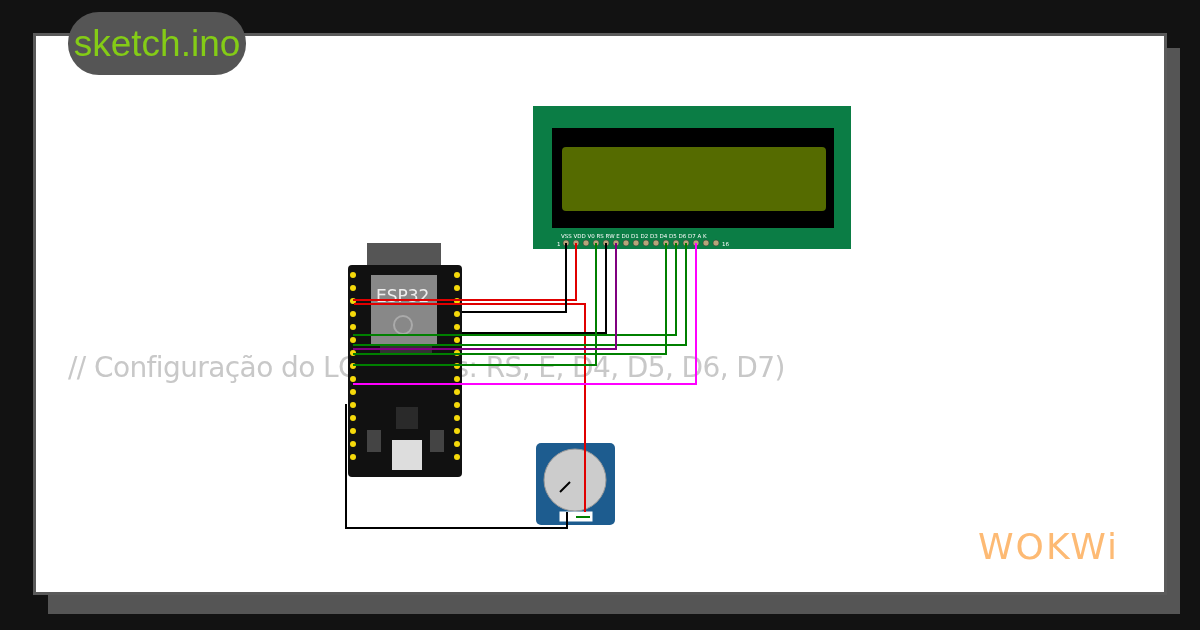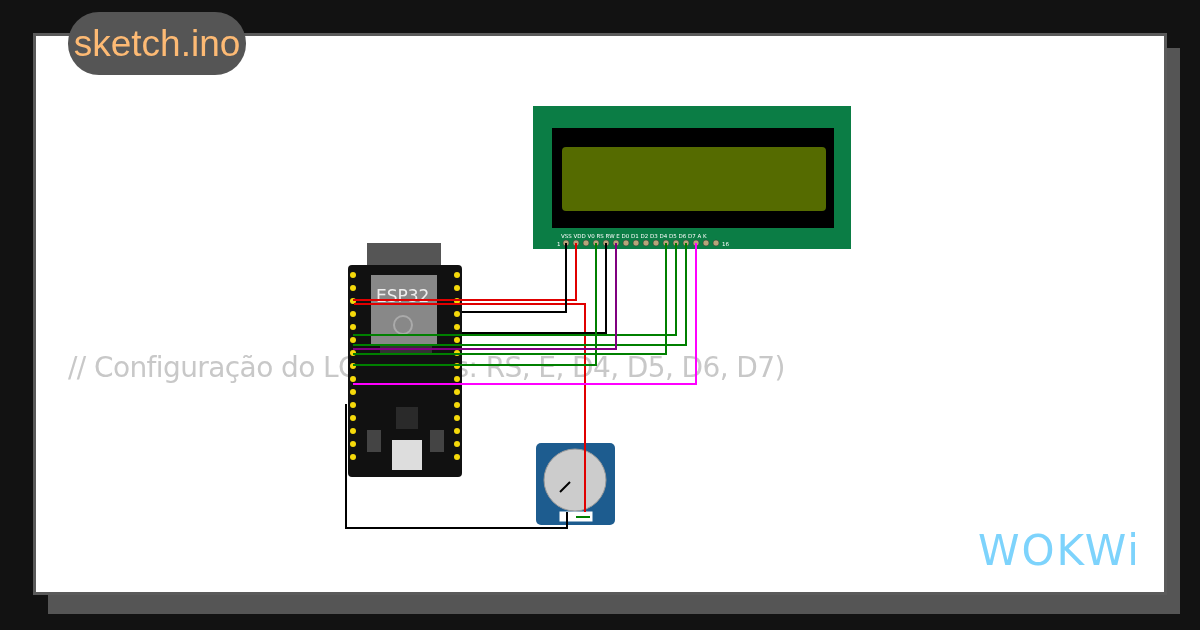--- a/index.html
+++ b/index.html
@@ -1,23 +1,23 @@
 <!DOCTYPE html>
 <html><head>
 <meta charset="utf-8">
 <style>
   html,body{margin:0;padding:0;}
   body{width:1200px;height:630px;background:#121212;position:relative;overflow:hidden;font-family:"DejaVu Sans",sans-serif;}
   .shadow{position:absolute;left:48px;top:48px;width:1132px;height:566px;background:#555;}
   .card{position:absolute;left:33px;top:33px;width:1134px;height:562px;background:#fff;border:3px solid #5a5a5a;box-sizing:border-box;}
-  .tab{position:absolute;left:68px;top:12px;width:178px;height:63px;background:#555;color:#fdba74;font-family:"Liberation Sans",sans-serif;font-size:37px;line-height:63px;text-align:center;border-radius:31px;}
+  .tab{position:absolute;left:68px;top:12px;width:178px;height:63px;background:#555;color:#84cc16;font-family:"Liberation Sans",sans-serif;font-size:37px;line-height:63px;text-align:center;border-radius:31px;}
   .code{position:absolute;left:68px;top:104px;font-family:"DejaVu Sans",sans-serif;font-size:28px;line-height:48px;color:#c8c8c8;white-space:pre;letter-spacing:-0.6px;}
   .code div{height:48px;}
   svg.circuit{position:absolute;left:0;top:0;}
-  .logo{position:absolute;left:978px;top:526px;font-family:"DejaVu Sans",sans-serif;font-size:42px;color:#7dd3fc;letter-spacing:2px;}
+  .logo{position:absolute;left:978px;top:526px;font-family:"DejaVu Sans",sans-serif;font-size:36px;color:#fdba74;letter-spacing:2px;}
 </style>
 </head>
 <body>
 
 <div class="shadow"></div>
 <div class="card"></div>
 
 <div class="code">
   <div></div>
   <div>// Configuração do LCD (pinos: RS, E, D4, D5, D6, D7)</div>

